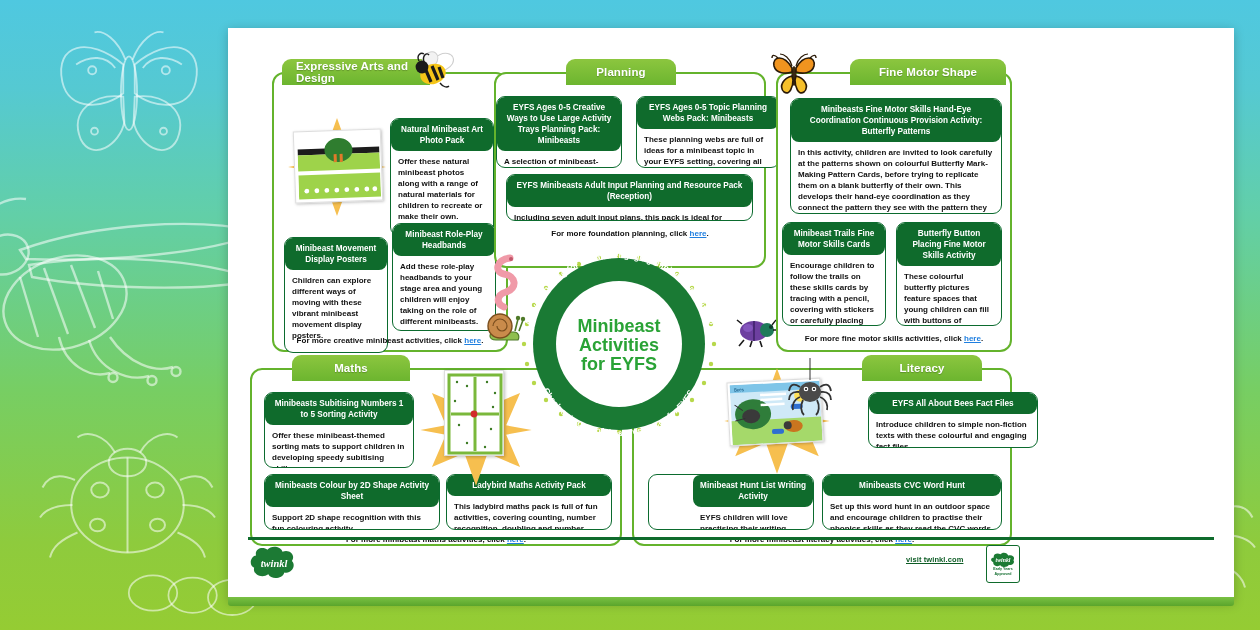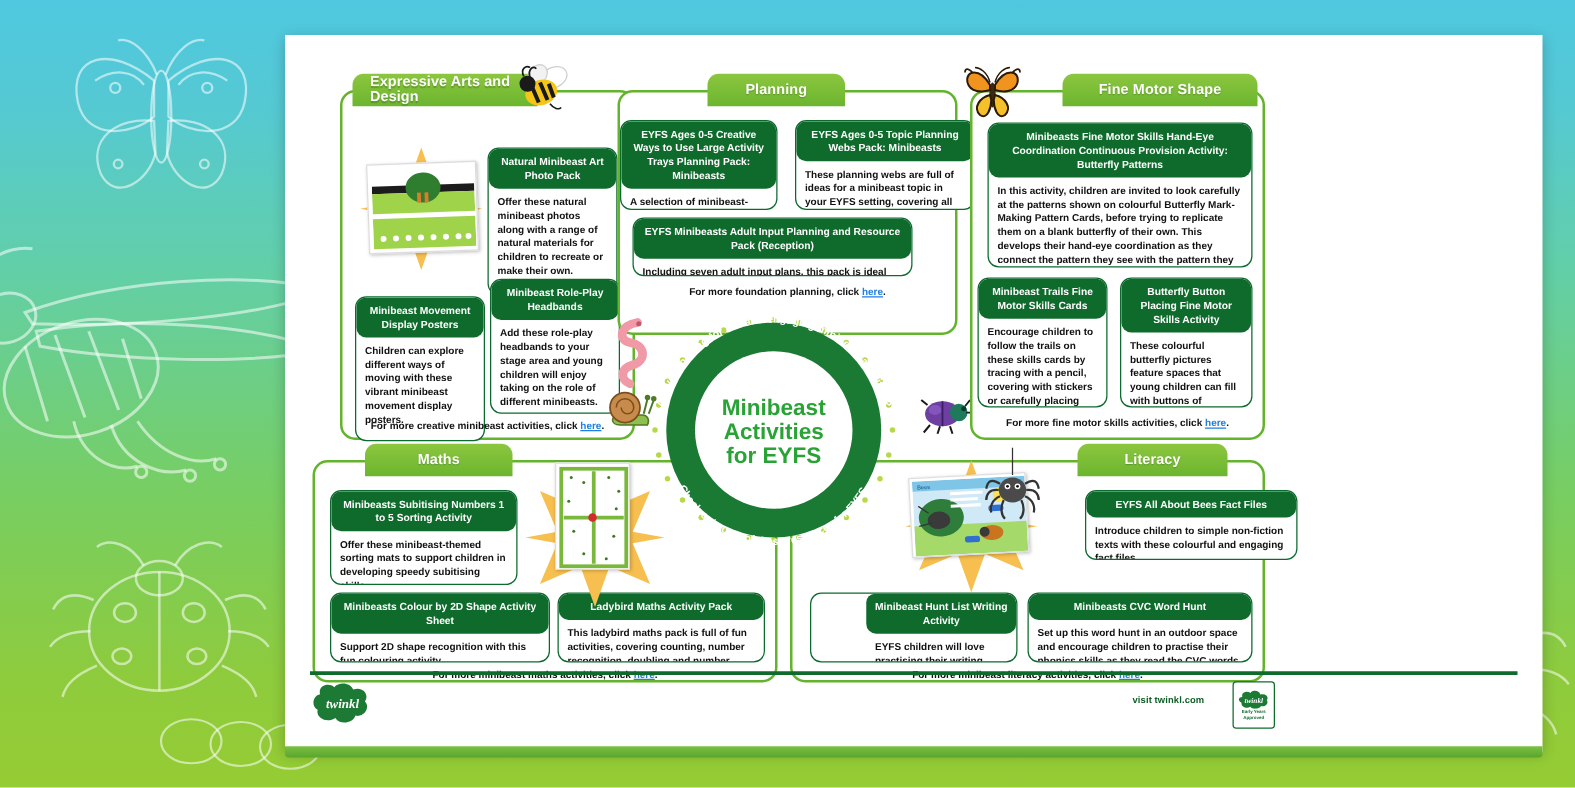--- a/index.html
+++ b/index.html
@@ -93,20 +93,21 @@
 
   
   .footer-rule {
     position: absolute; left: 248px; top: 537px; width: 966px; height: 2.5px;
     background: #0f6b2c;
   }
   .twinkl-logo { position: absolute; left: 248px; top: 546px; width: 52px; height: 34px; }
   .visit-text {
     position:absolute; left: 905px; top:552px; font-size:7.5px; font-weight:bold; color:#0d5c25;
     letter-spacing:.1px;
+    text-decoration:underline;
   }
   .ey-badge {
     position:absolute; left:986px; top:543px; width:34px; height:38px;
     border:1.6px solid #0f6b2c; border-radius:3px; background:#fff;
     display:flex;flex-direction:column;align-items:center;justify-content:center;
   }
   .ey-badge .t2 { font-size:3.6px; font-weight:bold; color:#0f6b2c; text-align:center; line-height:4.4px; }
 
   
   .star { position:absolute; }
@@ -286,21 +287,21 @@
     <div class="card" style="left:0; top:22px; width:126px; height:72px;">
       <div class="card-head">EYFS Ages 0-5 Creative Ways to Use Large Activity Trays Planning Pack: Minibeasts</div>
       <div class="card-body">A selection of minibeast-themed large activity tray plans for the whole EYFS age range!</div>
     </div>
 
     <div class="card" style="left:140px; top:22px; width:144px; height:72px;">
       <div class="card-head">EYFS Ages 0-5 Topic Planning Webs Pack: Minibeasts</div>
       <div class="card-body">These planning webs are full of ideas for a minibeast topic in your EYFS setting, covering all seven Areas of Learning.</div>
     </div>
 
-    <div class="card" style="left:10px; top:100px; width:224px; height:47px;">
+    <div class="card" style="left:10px; top:100px; width:247px; height:47px;">
       <div class="card-head">EYFS Minibeasts Adult Input Planning and Resource Pack (Reception)</div>
       <div class="card-body">Including seven adult input plans, this pack is ideal for planning a minibeast topic in your reception class.</div>
     </div>
 
     <div class="more-line" style="top:155px;">
       <span>For more foundation planning, click </span><a href="#">here</a><span>.</span>
     </div>
   </div>
 
   <div class="panel" style="left:548px; top:44px; width:236px; height:280px;">

